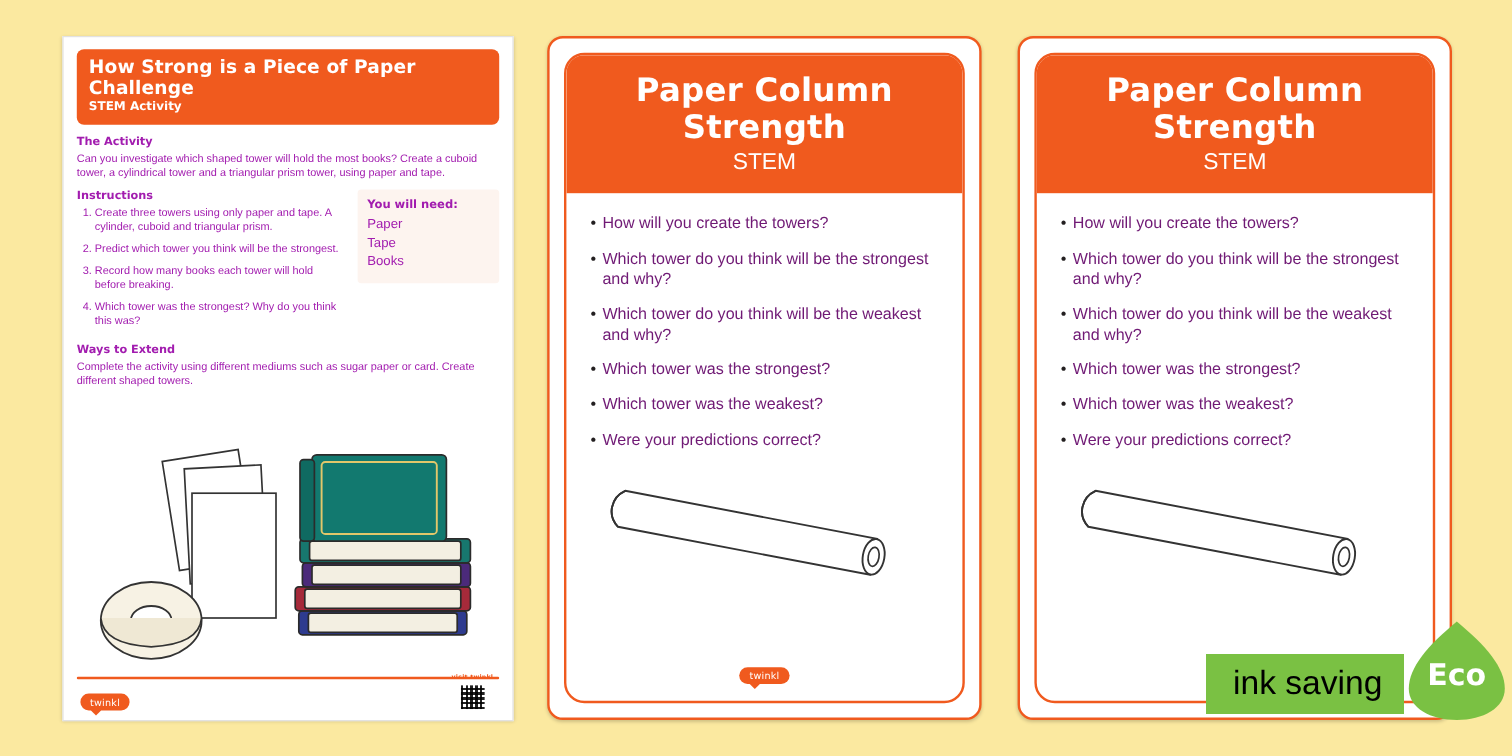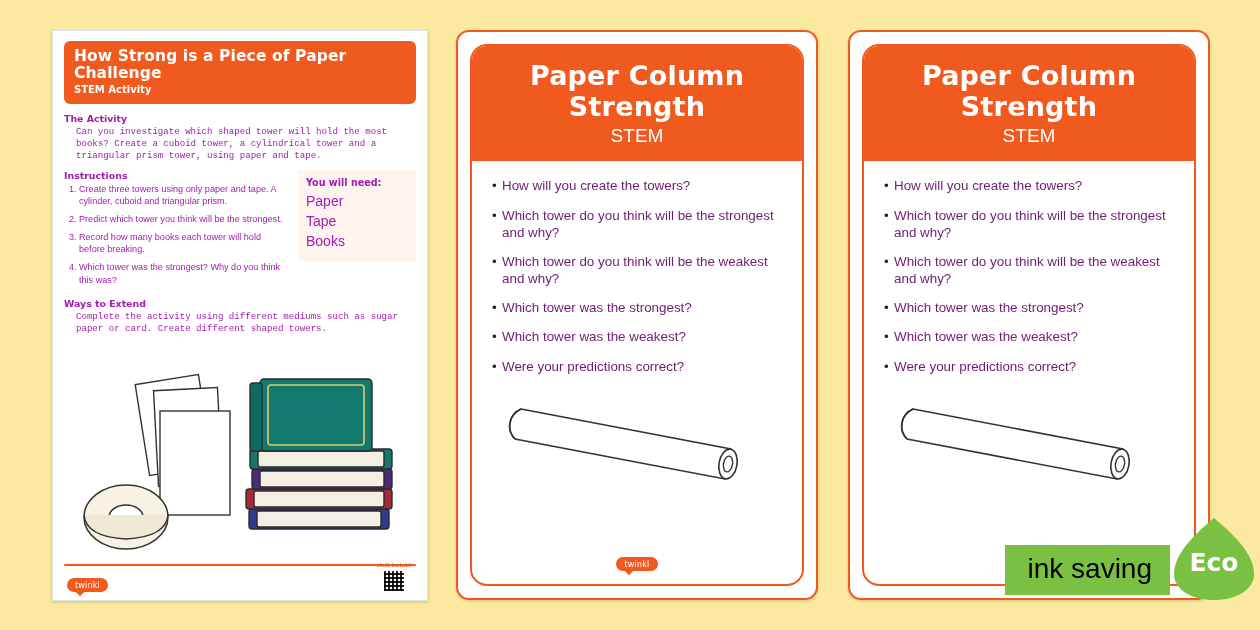--- a/index.html
+++ b/index.html
@@ -47,39 +47,38 @@
   .s1-body { margin-top: 9px; color: #a21caf; }
   .h-bold {
     font-family: "DejaVu Sans", sans-serif;
     font-weight: bold;
     font-size: 9.4px;
     margin-bottom: 2px;
   }
   .para {
     font-size: 9.1px;
     line-height: 1.33;
-    margin: 0 0 8px 12px;
-    font-family: Liberation Mono, monospace;
+    margin: 0 0 8px 0;
   }
   .s1-cols { display: flex; gap: 10px; align-items: flex-start; }
   .s1-left { flex: 1 1 auto; }
   .s1-right {
     width: 118px;
     background: #fdf4ef;
     border-radius: 3px;
     padding: 7px 8px 9px 8px;
     flex: 0 0 auto;
   }
   .need-title {
     font-family: "DejaVu Sans", sans-serif;
     font-weight: bold;
     font-size: 9.6px;
     margin-bottom: 4px;
   }
-  .need-list { font-size: 14px; line-height: 1.42; }
+  .need-list { font-size: 11px; line-height: 1.42; }
   ol.steps {
     margin: 0; padding-left: 15px;
     font-size: 9.1px; line-height: 1.33;
   }
   ol.steps li { margin-bottom: 6px; }
   .extend { margin-top: 6px; }
 
   
   .s1-illo {
     position: absolute;

